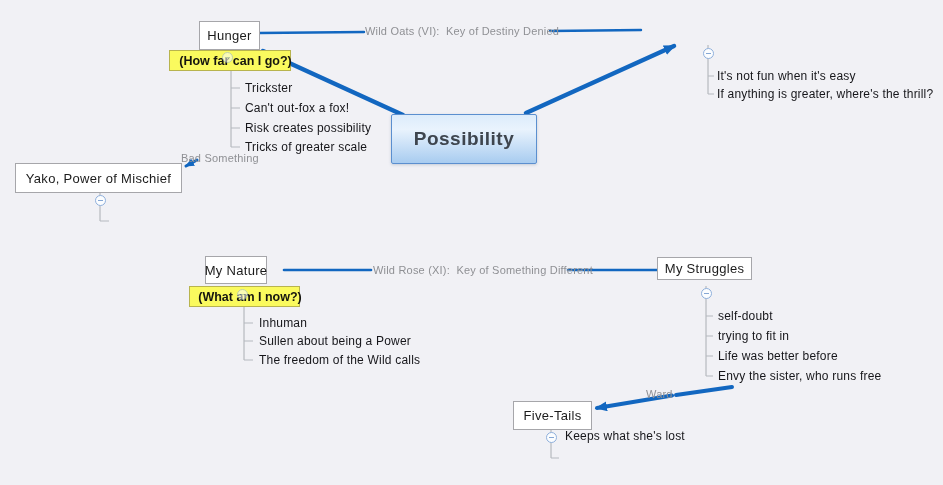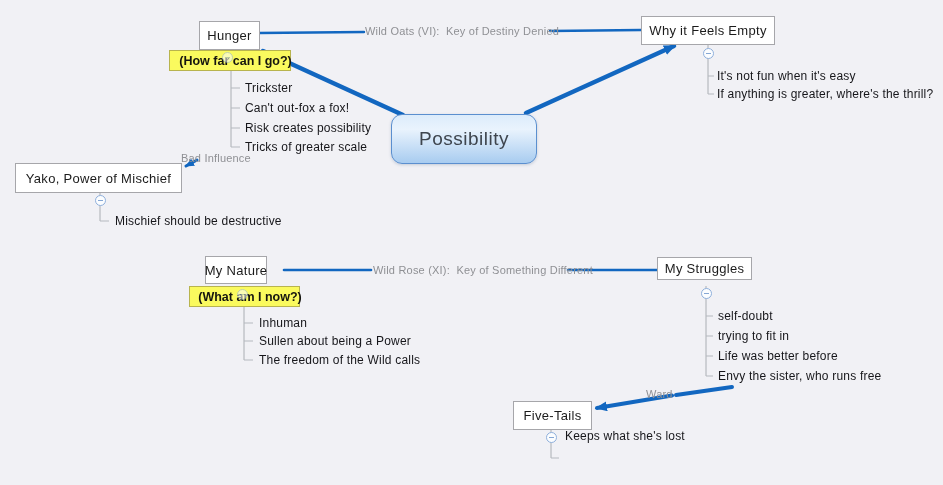--- a/index.html
+++ b/index.html
@@ -12,24 +12,24 @@
   svg.layer{position:absolute;left:0;top:0;width:943px;height:485px;z-index:1;}
   .node{
     position:absolute;z-index:2;box-sizing:border-box;
     background:#ffffff;border:1px solid #a6a6aa;
     display:flex;align-items:center;justify-content:center;
     font-size:13px;color:#1b1b1b;letter-spacing:.3px;white-space:nowrap;
   }
   .root-node{
     position:absolute;z-index:2;box-sizing:border-box;
     background:linear-gradient(180deg,#dcecfb 0%,#e9f3fd 30%,#a8ccf0 100%);
-    border:1.5px solid #5b8fcf;border-radius:11px;
+    border:1.5px solid #5b8fcf;border-radius:2px;
     box-shadow:0 1px 3px rgba(60,90,130,.25);
     display:flex;align-items:center;justify-content:center;
-    font-size:19px;font-weight:normal;color:#3e454e;letter-spacing:.5px;
+    font-size:19px;font-weight:bold;color:#3e454e;letter-spacing:.5px;
   }
   .q-label{
     position:absolute;z-index:3;box-sizing:border-box;
     background:#fafa5e;border:1px solid #b8b44e;
     display:flex;align-items:center;justify-content:center;
     font-size:12.5px;font-weight:600;color:#15150f;white-space:nowrap;padding-left:11px;
   }
   .child{
     position:absolute;z-index:2;font-size:12px;color:#16161a;
     letter-spacing:.2px;white-space:nowrap;line-height:14px;
@@ -85,45 +85,43 @@
 
   <div class="root-node" style="left:391px;top:114px;width:146px;height:50px;">Possibility</div>
 
   <div class="node" style="left:199px;top:21px;width:61px;height:29px;">Hunger</div>
   <div class="q-label" style="left:169px;top:50px;width:122px;height:21px;">(How far can I go?)</div>
   <div class="child" style="left:245px;top:81px;">Trickster</div>
   <div class="child" style="left:245px;top:101px;">Can't out-fox a fox!</div>
   <div class="child" style="left:245px;top:121px;">Risk creates possibility</div>
   <div class="child" style="left:245px;top:140px;">Tricks of greater scale</div>
 
-  <div class="node" style="left:641px;top:16px;width:134px;height:29px;">Why it Feels Empty</div>
   <div class="child" style="left:717px;top:69px;">It's not fun when it's easy</div>
   <div class="child" style="left:717px;top:87px;">If anything is greater, where's the thrill?</div>
 
   <div class="node" style="left:15px;top:163px;width:167px;height:30px;">Yako, Power of Mischief</div>
-  <div class="child" style="left:115px;top:214px;">Mischief should be destructive</div>
 
   <div class="node" style="left:205px;top:256px;width:62px;height:28px;">My Nature</div>
   <div class="q-label" style="left:189px;top:286px;width:111px;height:21px;">(What am I now?)</div>
   <div class="child" style="left:259px;top:316px;">Inhuman</div>
   <div class="child" style="left:259px;top:334px;">Sullen about being a Power</div>
   <div class="child" style="left:259px;top:353px;">The freedom of the Wild calls</div>
 
   <div class="node" style="left:657px;top:257px;width:95px;height:23px;">My Struggles</div>
   <div class="child" style="left:718px;top:309px;">self-doubt</div>
   <div class="child" style="left:718px;top:329px;">trying to fit in</div>
   <div class="child" style="left:718px;top:349px;">Life was better before</div>
   <div class="child" style="left:718px;top:369px;">Envy the sister, who runs free</div>
 
   <div class="node" style="left:513px;top:401px;width:79px;height:29px;">Five-Tails</div>
   <div class="child" style="left:565px;top:429px;">Keeps what she's lost</div>
 
   <div class="link-label" style="left:365px;top:25px;">Wild Oats (VI):  Key of Destiny Denied</div>
   <div class="link-label" style="left:373px;top:264px;">Wild Rose (XI):  Key of Something Different</div>
-  <div class="link-label" style="left:181px;top:152px;">Bad Influence</div>
+  <div class="link-label" style="left:181px;top:152px;">Bad Something</div>
   <div class="link-label" style="left:646px;top:388px;">Ward</div>
 
   <div class="fold" style="left:94.5px;top:194.5px;">
       <div class="minus"></div>
     </div>
   <div class="fold" style="left:702.5px;top:47.5px;">
       <div class="minus"></div>
     </div>
   <div class="fold" style="left:700.5px;top:287.5px;">
       <div class="minus"></div>

